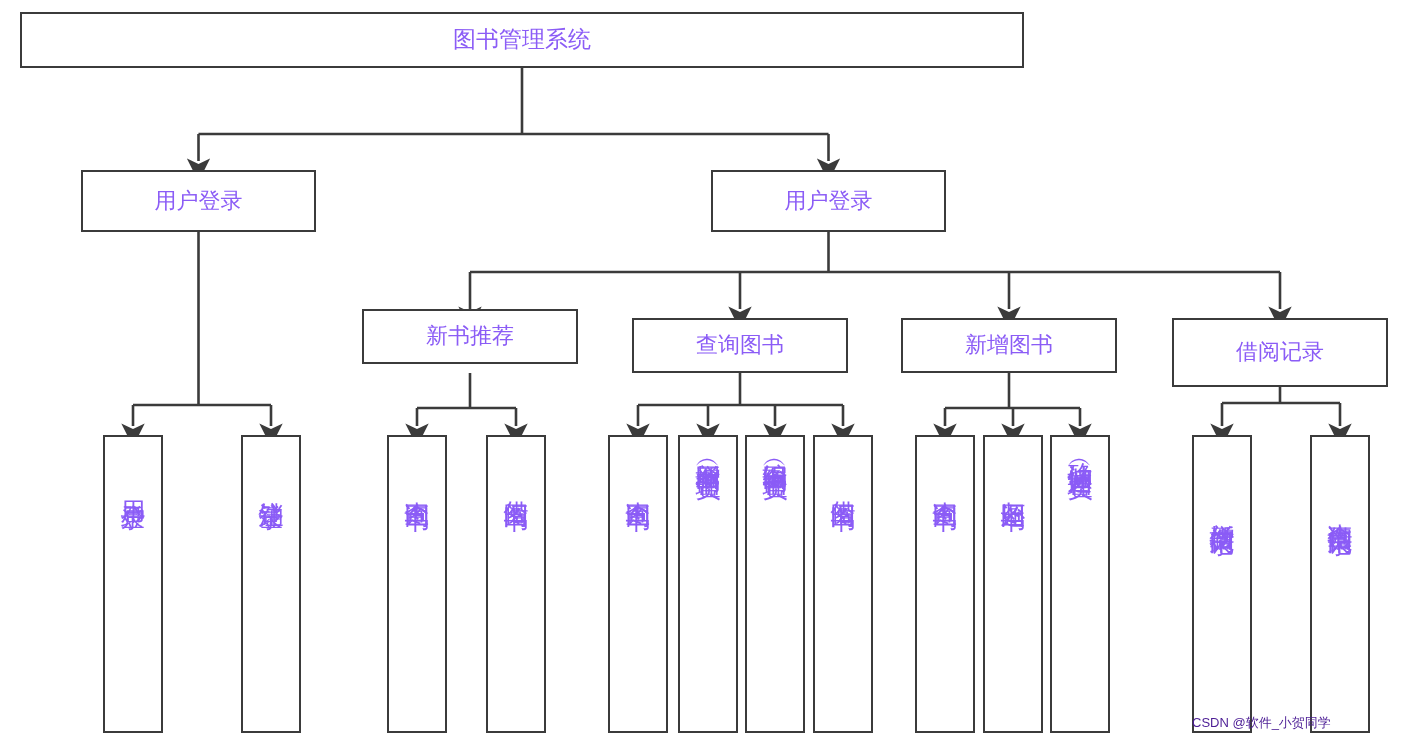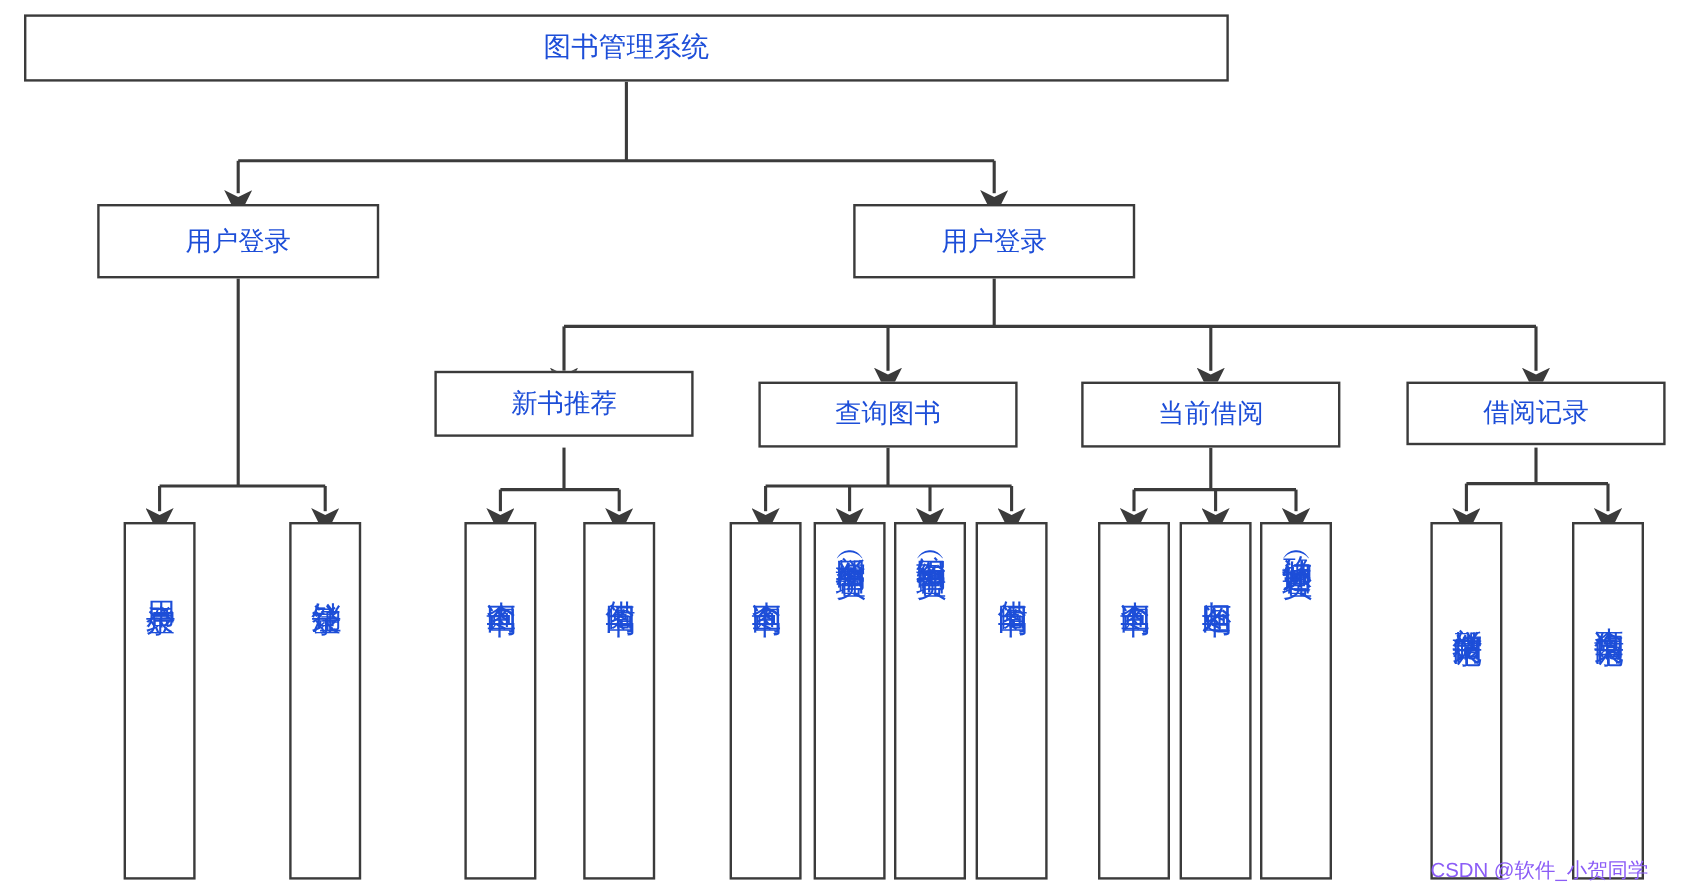--- a/index.html
+++ b/index.html
@@ -14,21 +14,21 @@
   .node-box{
     position:absolute;
     background:#ffffff;
     border:2px solid #3b3b3b;
     box-sizing:border-box;
     display:flex;
     align-items:center;
     justify-content:center;
   }
   .node-label{
-    color:#1d4ed8;
+    color:#8b5cf6;
     line-height:1.04;
     white-space:pre;
     text-align:center;
     letter-spacing:0px;
   }
   .node-box.horizontal .node-label{
     font-size:22px;
   }
   .node-box.root .node-label{font-size:23px;}
   .node-box.vertical{
@@ -45,22 +45,22 @@
     max-height:285px;
   }
   .node-box.vertical.mid .node-label{
     padding-top:38px;
   }
   .node-box.vertical.midlow .node-label{
     padding-top:60px;
   }
   #watermark{
     position:absolute;
-    color:#8b5cf6;
-    font-size:17px;
+    color:#4c1d95;
+    font-size:13px;
     white-space:nowrap;
     pointer-events:none;
   }
 </style>
 </head>
 <body>
 
 <div id="diagram-root">
   <svg id="tree" viewBox="0 0 1405 747" xmlns="http://www.w3.org/2000/svg">
     <defs>
@@ -114,23 +114,23 @@
       <div class="node-box horizontal" style="left: 711px; top: 170px; width: 235px; height: 62px;">
         <span class="node-label">用户登录</span>
       </div>
       <div class="node-box horizontal" style="left: 362px; top: 309px; width: 216px; height: 55px;">
         <span class="node-label">新书推荐</span>
       </div>
       <div class="node-box horizontal" style="left: 632px; top: 318px; width: 216px; height: 55px;">
         <span class="node-label">查询图书</span>
       </div>
       <div class="node-box horizontal" style="left: 901px; top: 318px; width: 216px; height: 55px;">
-        <span class="node-label">当前借阅</span>
+        <span class="node-label">新增图书</span>
       </div>
-      <div class="node-box horizontal" style="left: 1172px; top: 318px; width: 216px; height: 53px;">
+      <div class="node-box horizontal" style="left: 1172px; top: 318px; width: 216px; height: 69px;">
         <span class="node-label">借阅记录</span>
       </div>
       <div class="node-box vertical mid" style="left: 103px; top: 435px; width: 60px; height: 298px;">
         <span class="node-label">用户登录</span>
       </div>
       <div class="node-box vertical mid" style="left: 241px; top: 435px; width: 60px; height: 298px;">
         <span class="node-label">注销登录</span>
       </div>
       <div class="node-box vertical mid" style="left: 387px; top: 435px; width: 60px; height: 298px;">
         <span class="node-label">查询图书</span>

